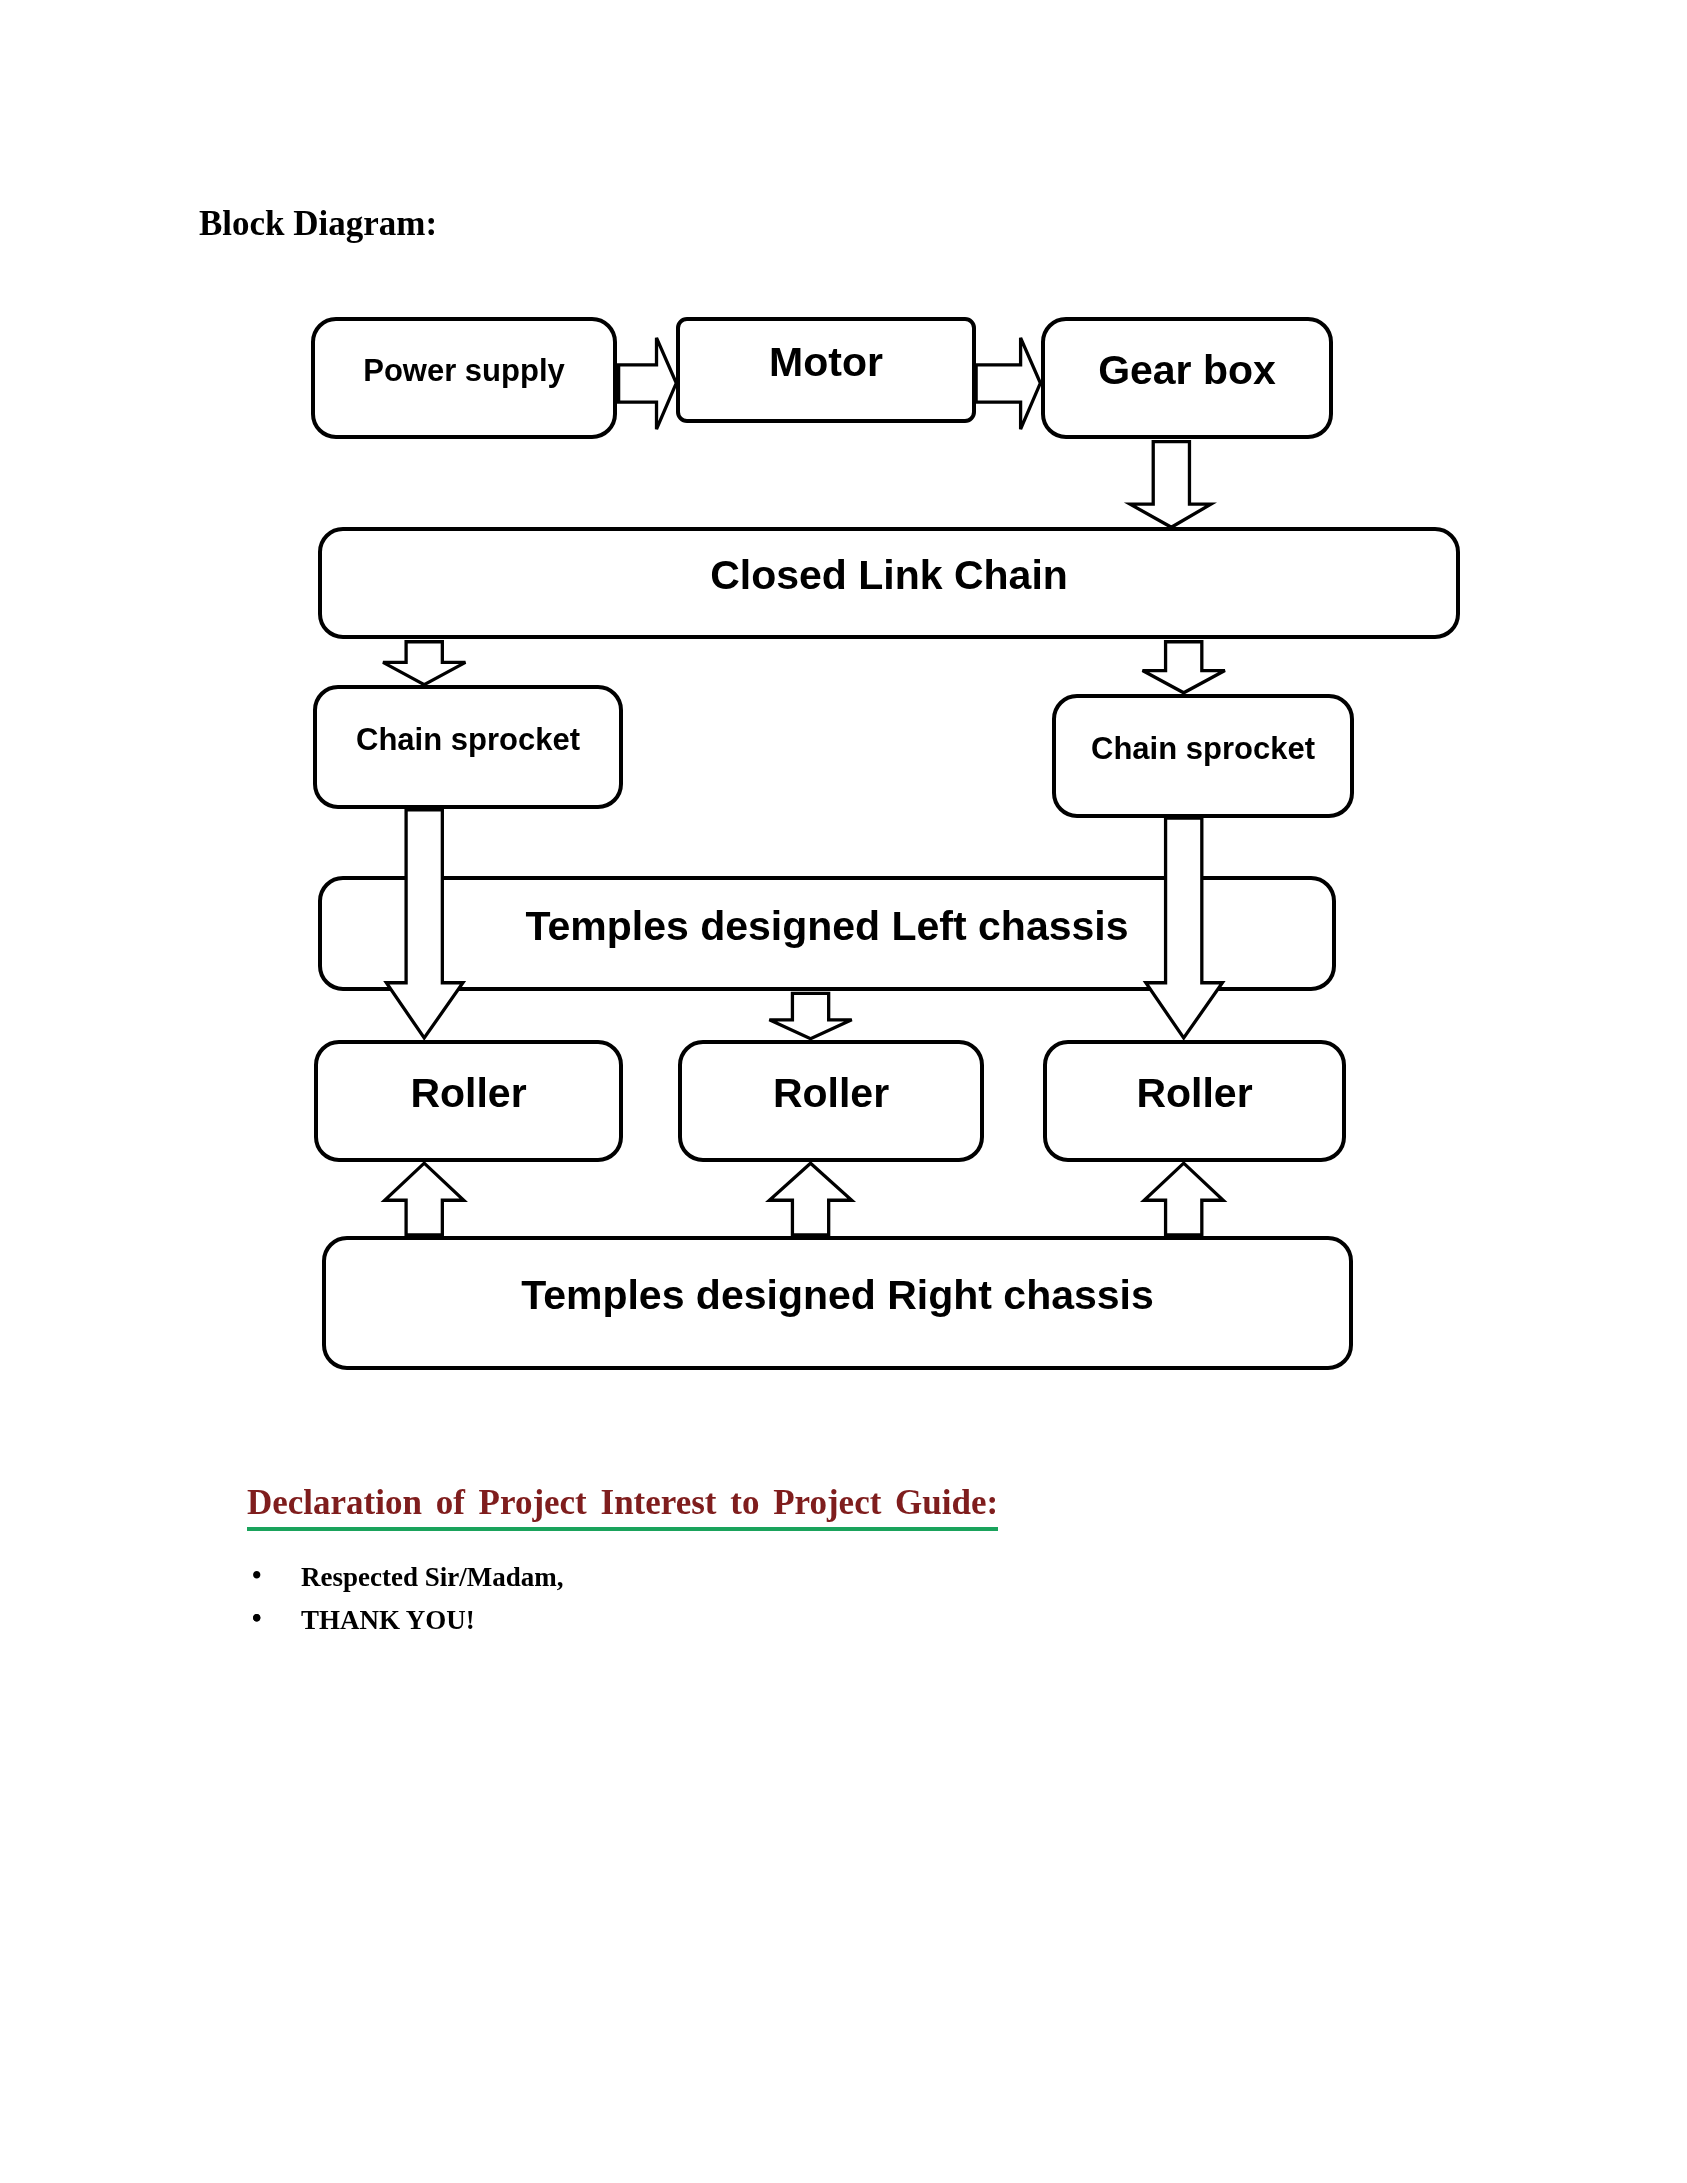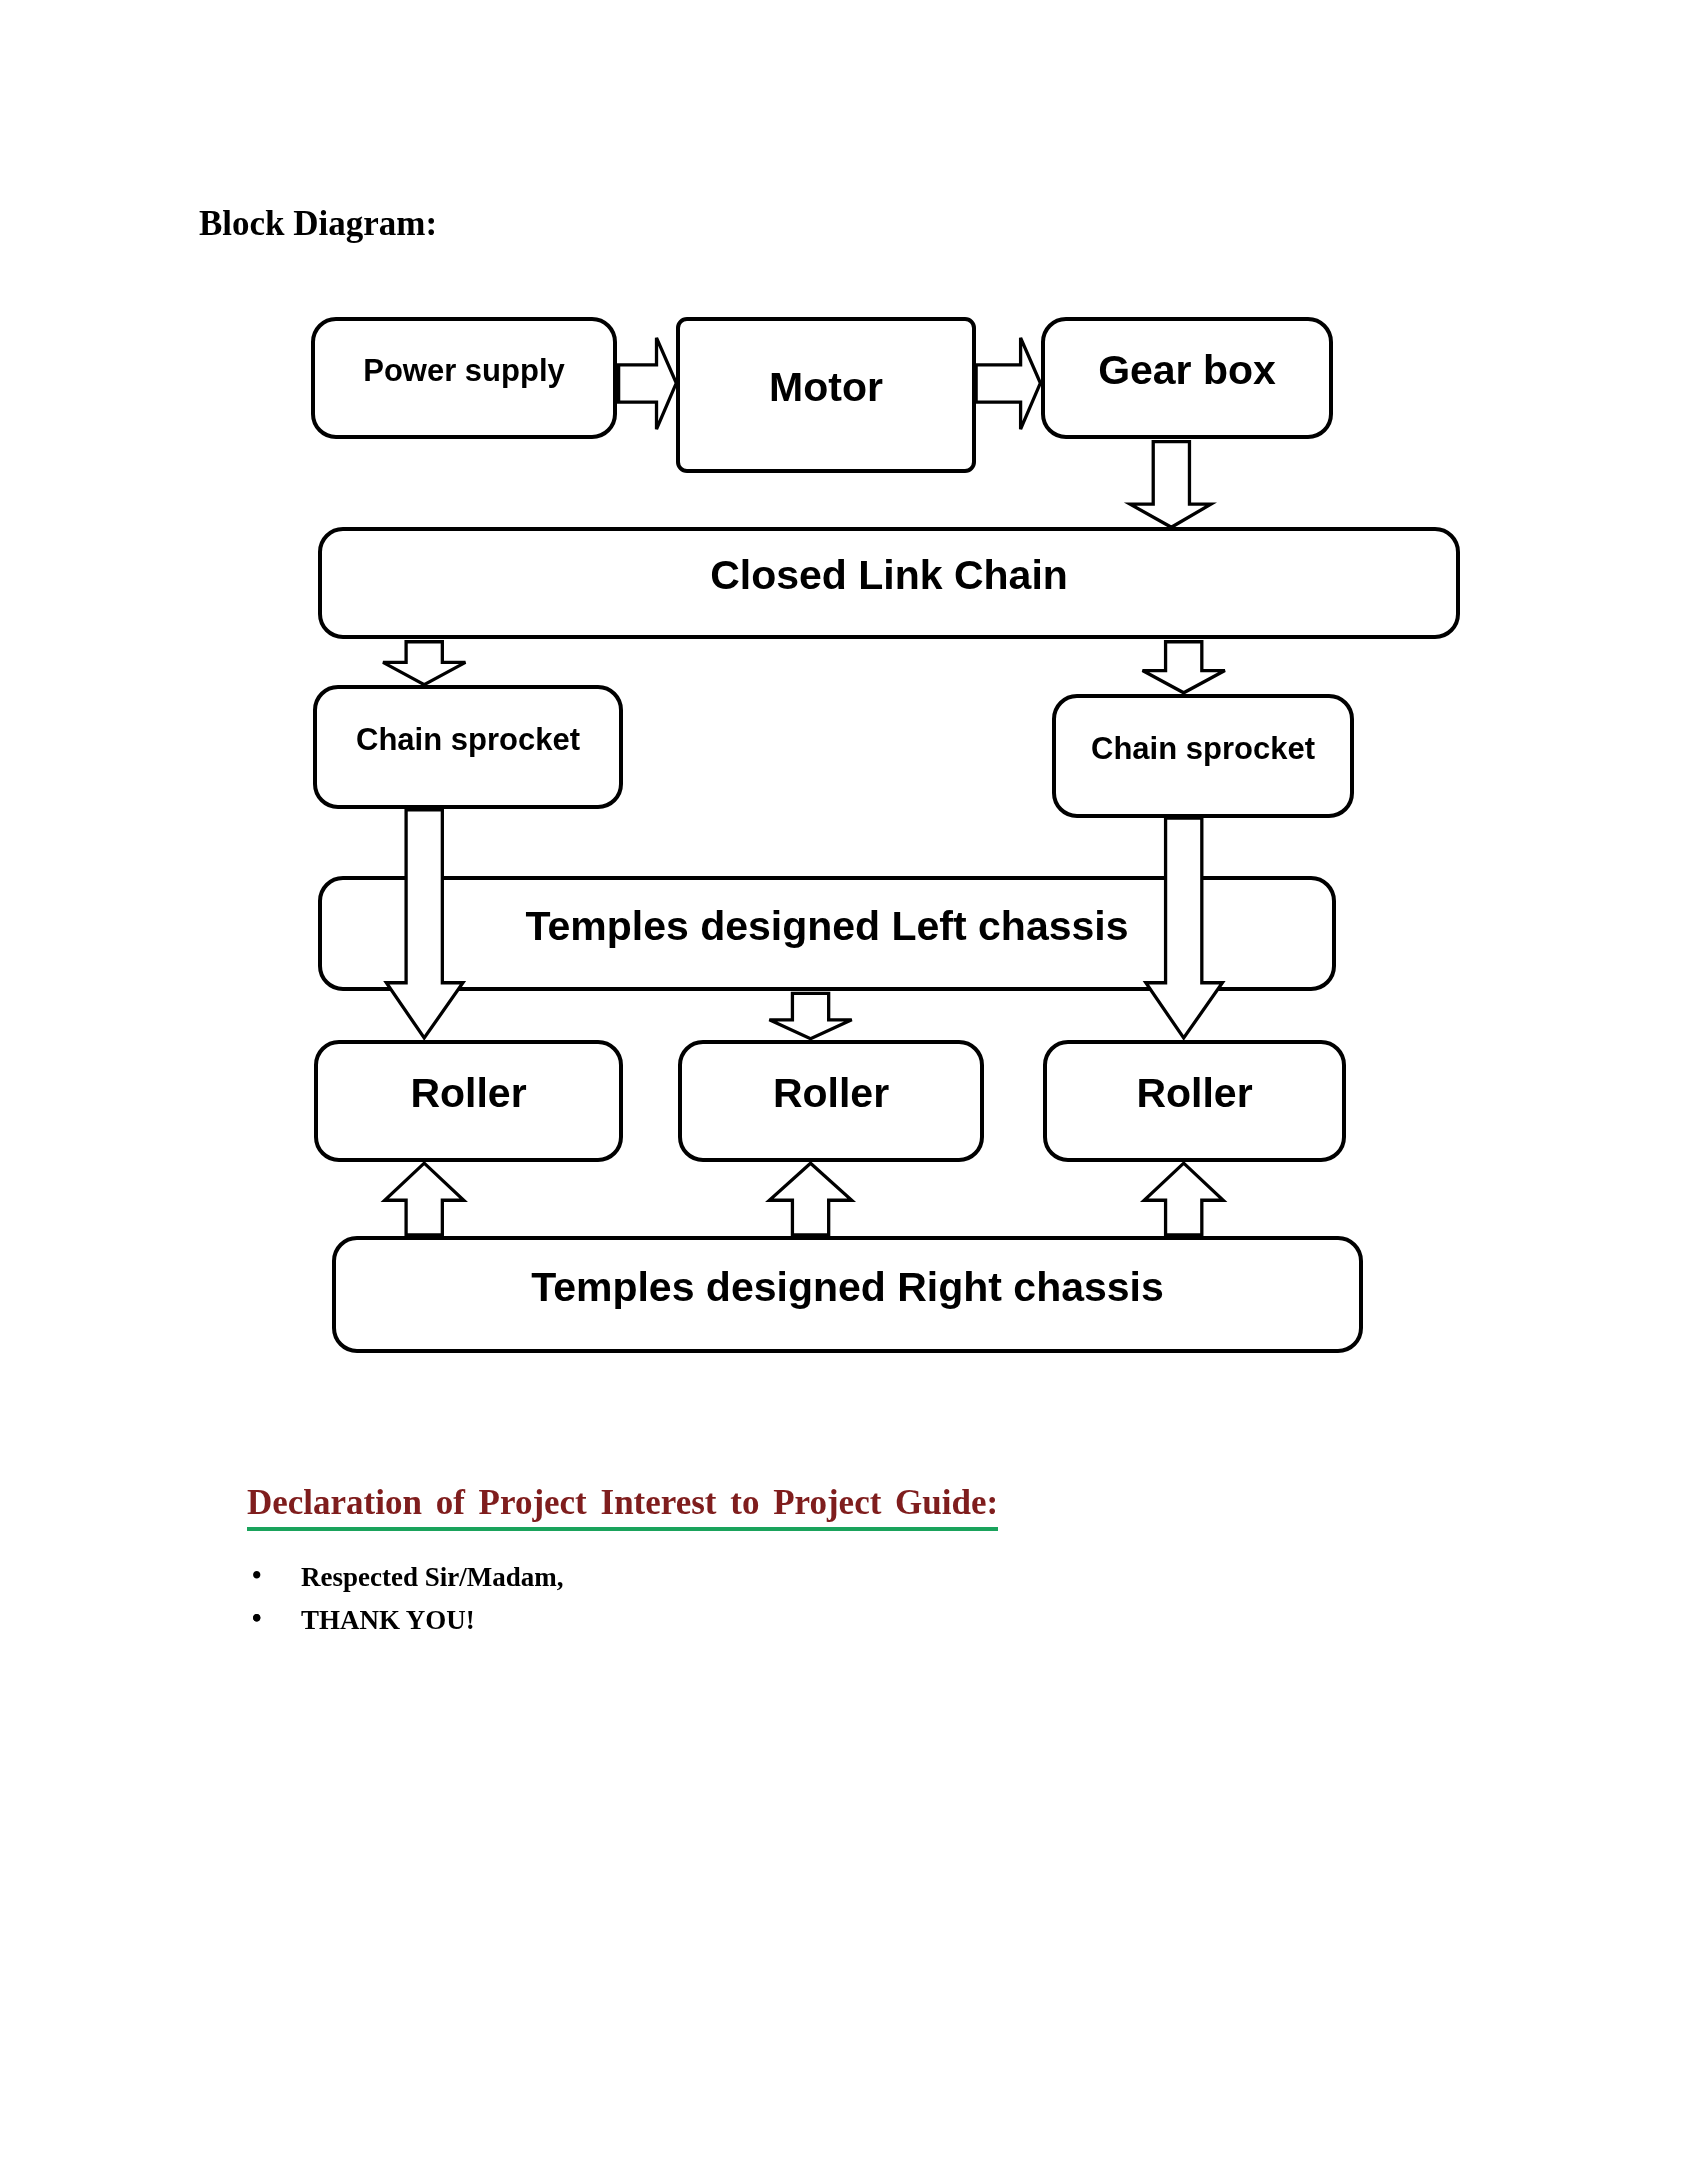--- a/index.html
+++ b/index.html
@@ -90,21 +90,21 @@
 </head>
 <body>
 
 <div class="page">
 
   <div class="doc-heading">Block Diagram:</div>
 
   <div class="box small" style="left:311px; top:317px; width:306px; height:122px;">
     <span>Power supply</span>
   </div>
-  <div class="box large" style="left:676px; top:317px; width:300px; height:156px;border-radius:11px;">
+  <div class="box large" style="left:676px; top:317px; width:300px; height:106px;border-radius:11px;">
     <span>Motor</span>
   </div>
   <div class="box large" style="left:1041px; top:317px; width:292px; height:122px;">
     <span>Gear box</span>
   </div>
 
   <div class="box large" style="left:318px; top:527px; width:1142px; height:112px;">
     <span>Closed Link Chain</span>
   </div>
 
@@ -122,21 +122,21 @@
   <div class="box large" style="left:314px; top:1040px; width:309px; height:122px;">
     <span>Roller</span>
   </div>
   <div class="box large" style="left:678px; top:1040px; width:306px; height:122px;">
     <span>Roller</span>
   </div>
   <div class="box large" style="left:1043px; top:1040px; width:303px; height:122px;">
     <span>Roller</span>
   </div>
 
-  <div class="box large" style="left:332px; top:1236px; width:1031px; height:117px;">
+  <div class="box large" style="left:322px; top:1236px; width:1031px; height:134px;">
     <span>Temples designed Right chassis</span>
   </div>
 
   <svg class="arrows" width="1687" height="2183" viewBox="0 0 2048 2650">
     <polygon points="751,443 797,443 797,410 821,465 797,521 797,488 751,488"></polygon>
     <polygon points="1185,443 1239,443 1239,410 1263,465 1239,521 1239,488 1185,488"></polygon>
     <polygon points="1400,536 1444,536 1444,612 1470,612 1422,640 1372,612 1400,612"></polygon>
     <polygon points="493,779 537,779 537,804 565,804 515,831 465,804 493,804"></polygon>
     <polygon points="1415,779 1459,779 1459,814 1487,814 1437,841 1387,814 1415,814"></polygon>
     <polygon points="493,983 537,983 537,1193 562,1193 515,1260 469,1193 493,1193"></polygon>

